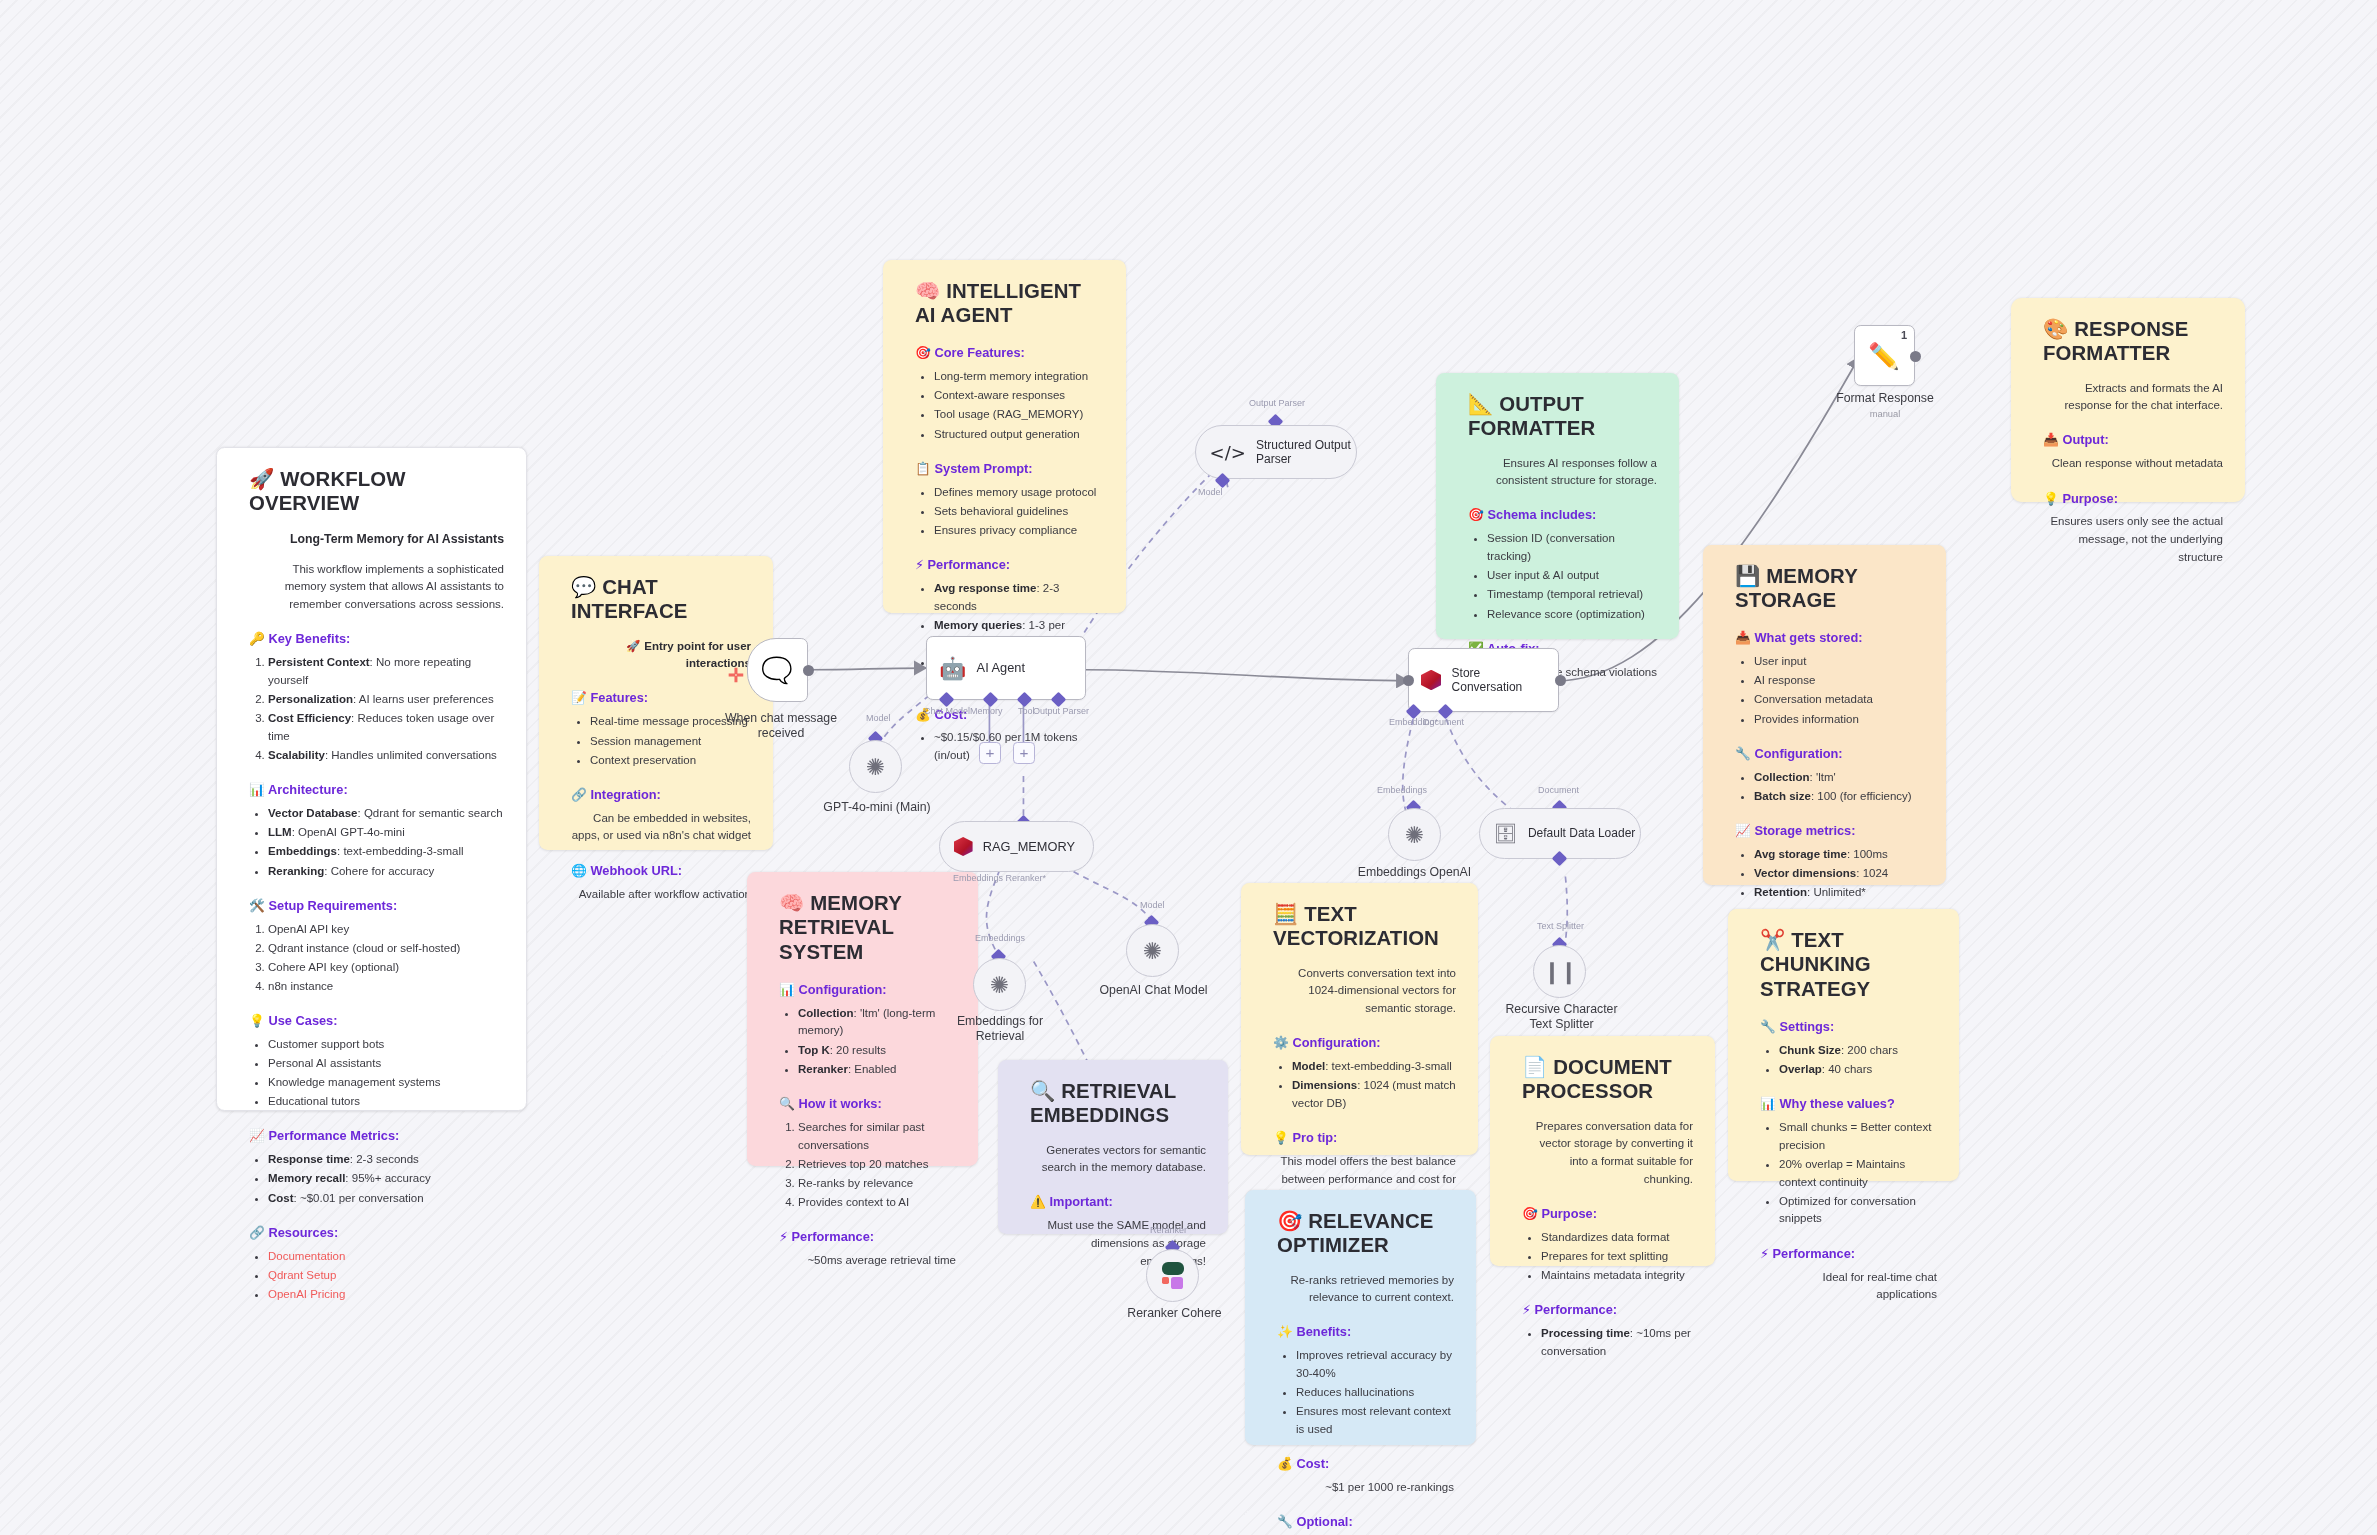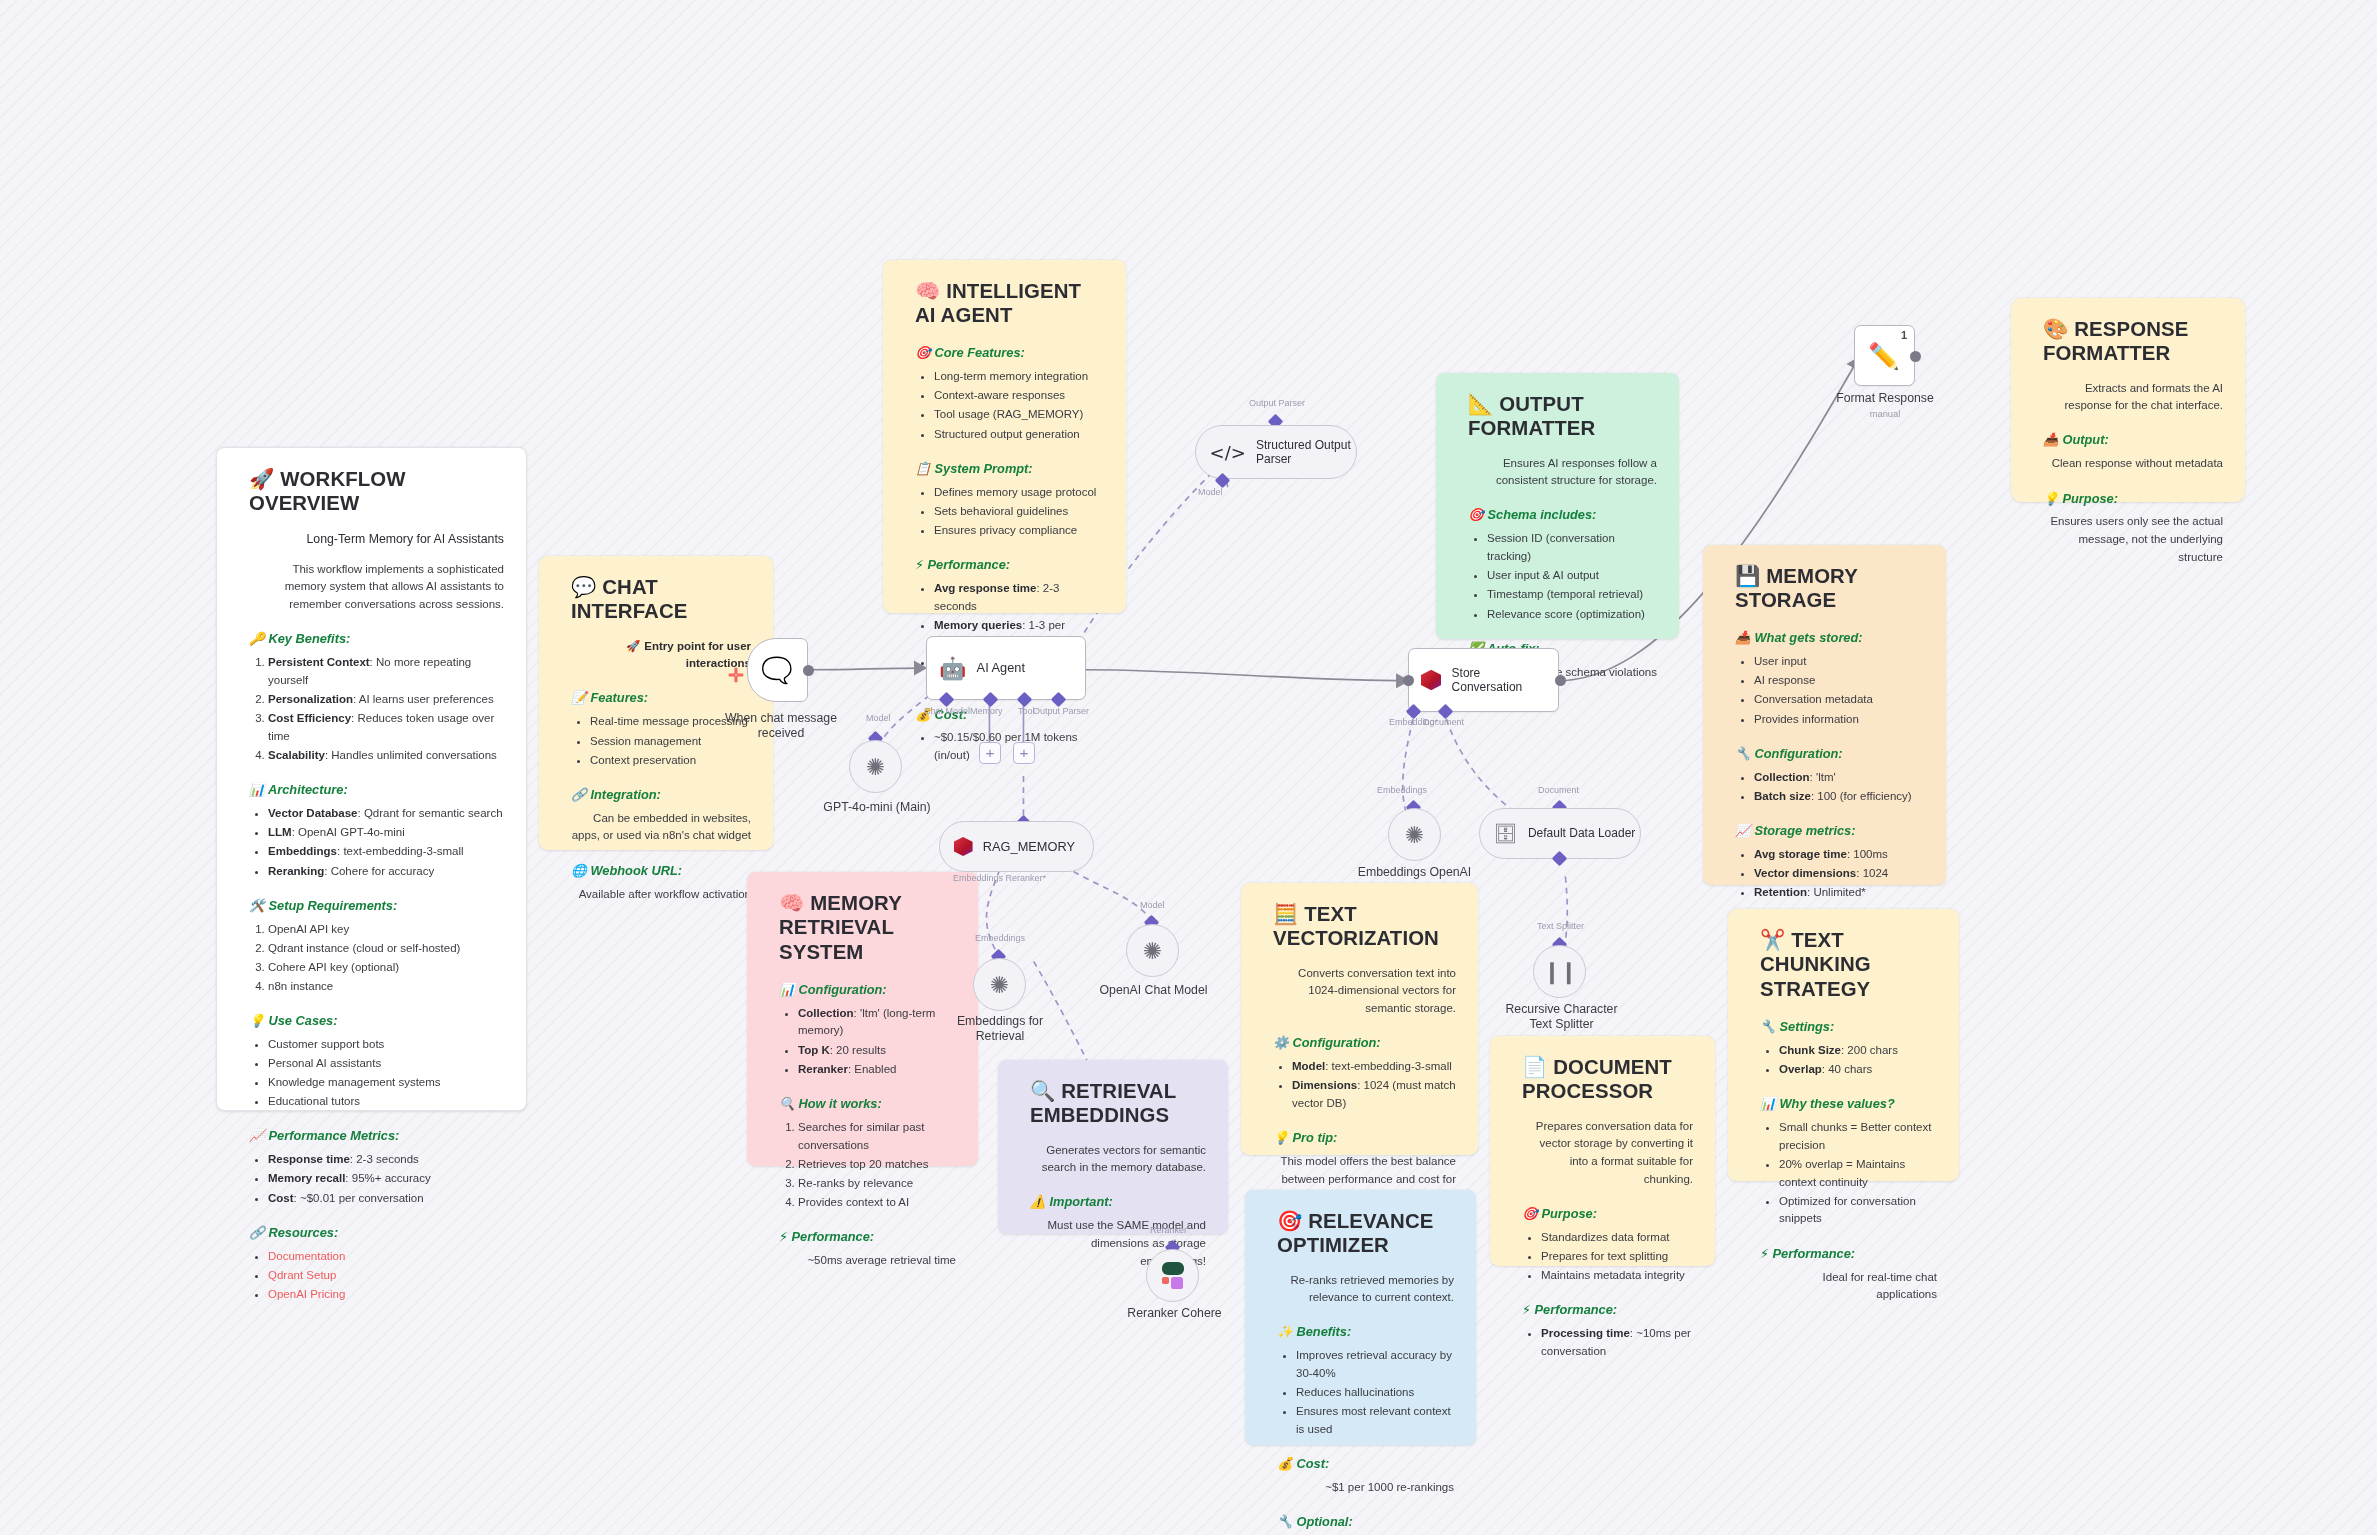--- a/index.html
+++ b/index.html
@@ -37,22 +37,21 @@
     font-size:20.4px;
     font-weight:700;
     letter-spacing:0.1px;
     color:#2c2c33;
     line-height:1.2;
   }
   .note h3{
     margin:15.3px 0 5.1px 0;
     font-size:12.8px;
     font-weight:700;
-    color:#15803d;
-    font-style:italic;
+    color:#6d28d9;
   }
   .note p{margin:0 0 5.1px 0;text-align:right;}
   .note ul,.note ol{margin:1.7px 0 3.4px 0;padding-left:19px;}
   .note li{margin:1.3px 0;}
   .note b{color:#2c2c33;}
   .emoji{font-family:"DejaVu Sans",sans-serif;}
   .note a{color:#f05a5a;text-decoration:none;}
 
   
   .n-white {background:#ffffff;border:0.9px solid #e2e2e8;}
@@ -172,21 +171,21 @@
   <path d="M1661,845 C1640,930 1650,950 1662,980" stroke="#9a97c6" stroke-width="2" stroke-dasharray="7 6" fill="none"></path>
   <path d="M1700,845 C1730,930 1790,960 1830,990" stroke="#9a97c6" stroke-width="2" stroke-dasharray="7 6" fill="none"></path>
 
   <path d="M1840,1030 C1845,1080 1840,1100 1840,1110" stroke="#9a97c6" stroke-width="2" stroke-dasharray="7 6" fill="none"></path>
 
   <path d="M1447,540 C1440,560 1442,570 1444,575" stroke="#9a97c6" stroke-width="2" stroke-dasharray="7 6" fill="none"></path>
 </svg>
 
 <div class="note n-white" style="left:188px;top:447px;width:311px;height:664px;">
   <h2><span class="emoji">🚀</span> <span>WORKFLOW OVERVIEW</span></h2>
-  <p style="font-weight:400;font-size:12.3px;color:#2c2c33;margin-bottom:12px;">Long-Term Memory for AI Assistants</p>
+  <p style="font-weight:700;font-size:12.3px;color:#2c2c33;margin-bottom:12px;">Long-Term Memory for AI Assistants</p>
   <p style="margin-bottom:12px;">This workflow implements a sophisticated memory system that allows AI assistants to remember conversations across sessions.</p>
   <h3><span class="emoji">🔑</span> <span>Key Benefits:</span></h3>
   <ol>
     <li><b>Persistent Context</b>: No more repeating yourself</li>
     <li><b>Personalization</b>: AI learns user preferences</li>
     <li><b>Cost Efficiency</b>: Reduces token usage over time</li>
     <li><b>Scalability</b>: Handles unlimited conversations</li>
   </ol>
   <h3><span class="emoji">📊</span> <span>Architecture:</span></h3>
   <ul>

